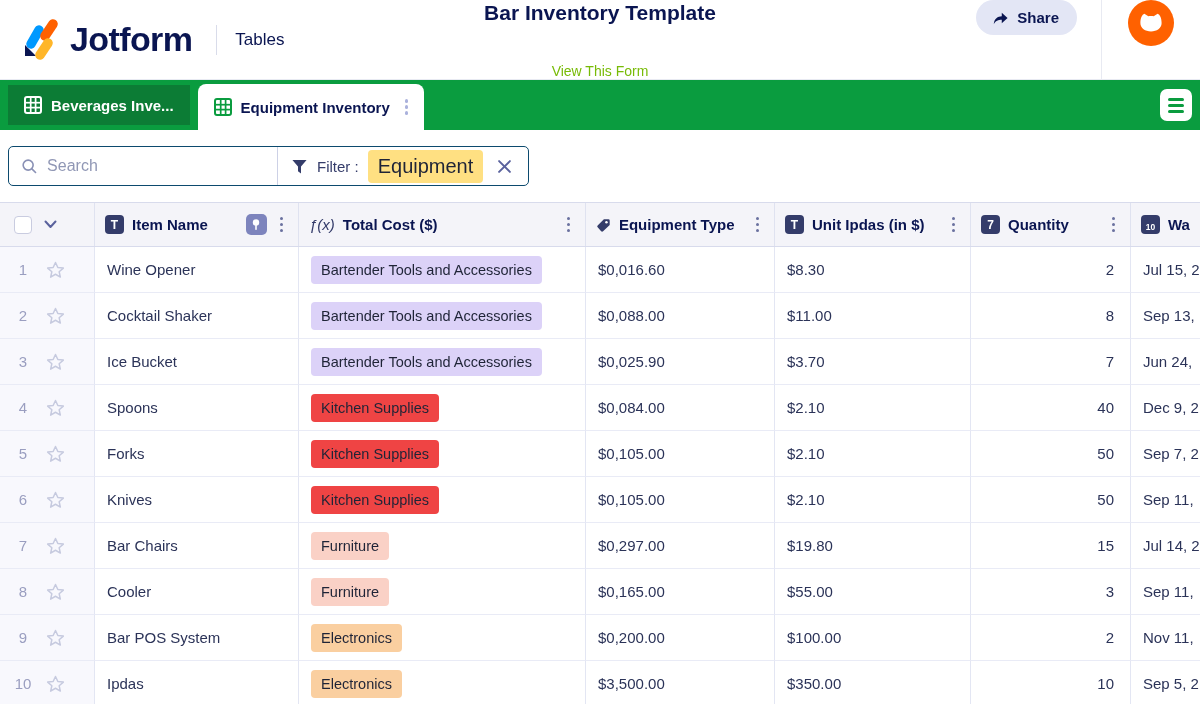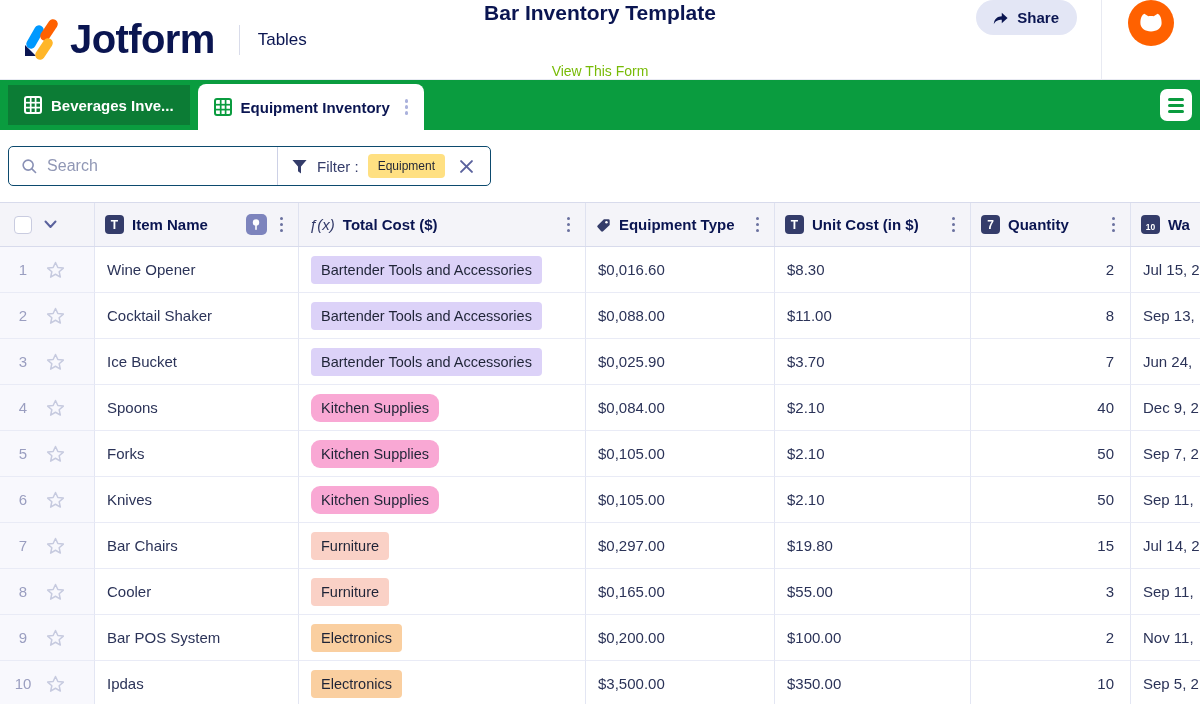--- a/index.html
+++ b/index.html
@@ -4,21 +4,21 @@
 <style>
   * { margin:0; padding:0; box-sizing:border-box; }
   html,body { width:1200px; height:704px; overflow:hidden; background:#fff;
     font-family:"Liberation Sans", sans-serif; color:#0a1551; }
 
   
   .app-header { height:80px; display:flex; align-items:center; position:relative;
     background:#fff; border-bottom:1px solid #e8eaf2; }
   .brand-wrap { display:flex; align-items:center; gap:14px; padding-left:18px; }
   .brand-logo { display:flex; align-items:center; gap:10px; }
-  .wordmark { font-size:40px; font-weight:800; letter-spacing:-0.6px; color:#0a1551; }
+  .wordmark { font-size:34px; font-weight:800; letter-spacing:-0.6px; color:#0a1551; }
   .brand-divider { width:1px; height:30px; background:#d9dcea; margin:0 4px 0 10px; }
   .product-name { font-size:17px; color:#0a1551; font-weight:500; }
   .title-block { position:absolute; left:0; right:0; top:0; bottom:0;
     display:flex; flex-direction:column; align-items:center; justify-content:space-between;
     pointer-events:none; }
   .page-title { font-size:21px; font-weight:700; color:#0a1551; line-height:1.25; }
   .view-form { font-size:14px; font-weight:500; color:#78bb07; pointer-events:auto; cursor:pointer; }
   .header-right { margin-left:auto; display:flex; align-items:flex-start; height:100%; }
   .share-btn { display:flex; align-items:center; gap:8px; background:#e3e6f5;
     border:none; border-radius:20px; padding:9px 18px 9px 15px; cursor:pointer;
@@ -47,21 +47,21 @@
   .toolbar { height:72px; background:#fff; display:flex; align-items:center; padding-left:8px; }
   .search-filter { display:flex; align-items:stretch; height:40px; border:1px solid #0c4a6e;
     border-radius:5px; overflow:hidden; background:#fff; }
   .search-box { display:flex; align-items:center; gap:10px; width:268px; padding:0 12px; }
   .search-box input { border:none; outline:none; font-size:16px; color:#0a1551; width:100%;
     font-family:inherit; }
   .search-box input::placeholder { color:#9097b5; }
   .filter-box { display:flex; align-items:center; gap:9px; border-left:1px solid #cdd1e6;
     padding:0 13px; }
   .filter-label { font-size:15px; font-weight:500; color:#343c6a; }
-  .filter-chip { background:#ffe082; color:#1f2437; font-size:12px; font-weight:500;
+  .filter-chip { background:#ffe082; color:#1f2437; font-size:20px; font-weight:500;
     border-radius:4px; padding:5px 10px; cursor:default; }
   .filter-close { background:none; border:none; cursor:pointer; display:flex; align-items:center;
     padding:4px; margin-left:2px; }
 
   
   .grid-row { display:grid; grid-template-columns:95px 204px 287px 189px 196px 160px minmax(69px,1fr); }
   .thead { height:45px; background:#f4f4f9; border-top:1px solid #d8dbec; border-bottom:1px solid #d8dbec; }
   .th { display:flex; align-items:center; gap:8px; padding:0 10px; border-right:1px solid #dfe2f0;
     font-size:15px; font-weight:700; color:#0a1551; overflow:hidden; white-space:nowrap; }
   .th:last-child { border-right:none; }
@@ -81,21 +81,21 @@
   .td { display:flex; align-items:center; padding:0 12px; border-right:1px solid #e3e6f3;
     border-bottom:1px solid #e9ebf6; font-size:15px; color:#2b3358; overflow:hidden;
     white-space:nowrap; background:#fff; cursor:cell; }
   .td:last-child { border-right:none; }
   .td.numcol { background:#f8f8fd; padding-left:14px; gap:13px; cursor:default; }
   .row-num { width:18px; text-align:center; font-size:15px; color:#9a9ec0; }
   .star-btn { background:none; border:none; cursor:pointer; display:flex; padding:0; }
   .td.qty { justify-content:flex-end; padding-right:16px; }
   .chip { border-radius:4px; padding:6px 10px; font-size:14.5px; color:#1f2437; font-weight:400; }
   .chip.purple { background:#dcd2f8; }
-  .chip.pink   { background:#f9a8d4;border-radius:9px; }
+  .chip.pink   { background:#ef4444; }
   .chip.salmon { background:#fad1c6; }
   .chip.orange { background:#facfa0; }
 </style>
 </head>
 <body>
 
 <header class="app-header">
   <div class="brand-wrap">
     <div class="brand-logo">
       <svg width="42" height="42" viewBox="0 0 42 42">
@@ -236,21 +236,21 @@
       <span class="spacer"></span>
       <span class="kebab">
           <i></i>
           <i></i>
           <i></i>
         </span>
     </div>
 
     <div class="th">
       <span class="type-badge">T</span>
-      <span>Unit Cost (in $)</span>
+      <span>Unit Ipdas (in $)</span>
       <span class="spacer"></span>
       <span class="kebab">
           <i></i>
           <i></i>
           <i></i>
         </span>
     </div>
 
     <div class="th">
       <span class="type-badge">7</span>

